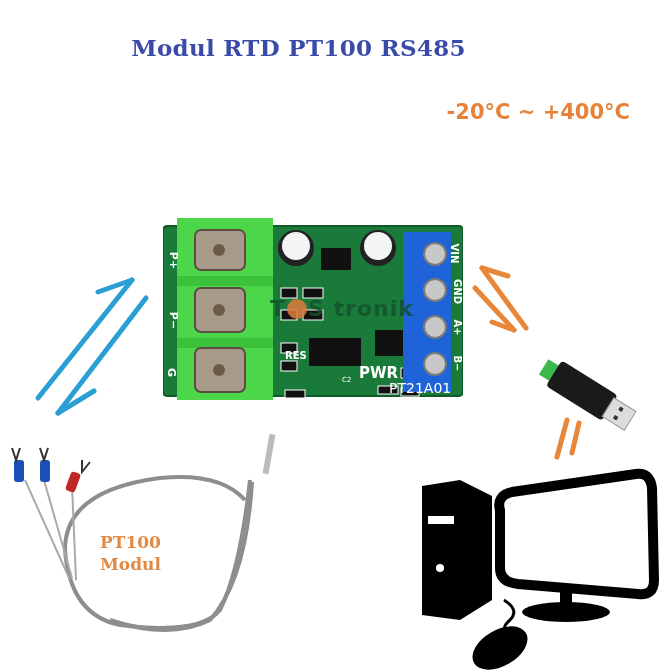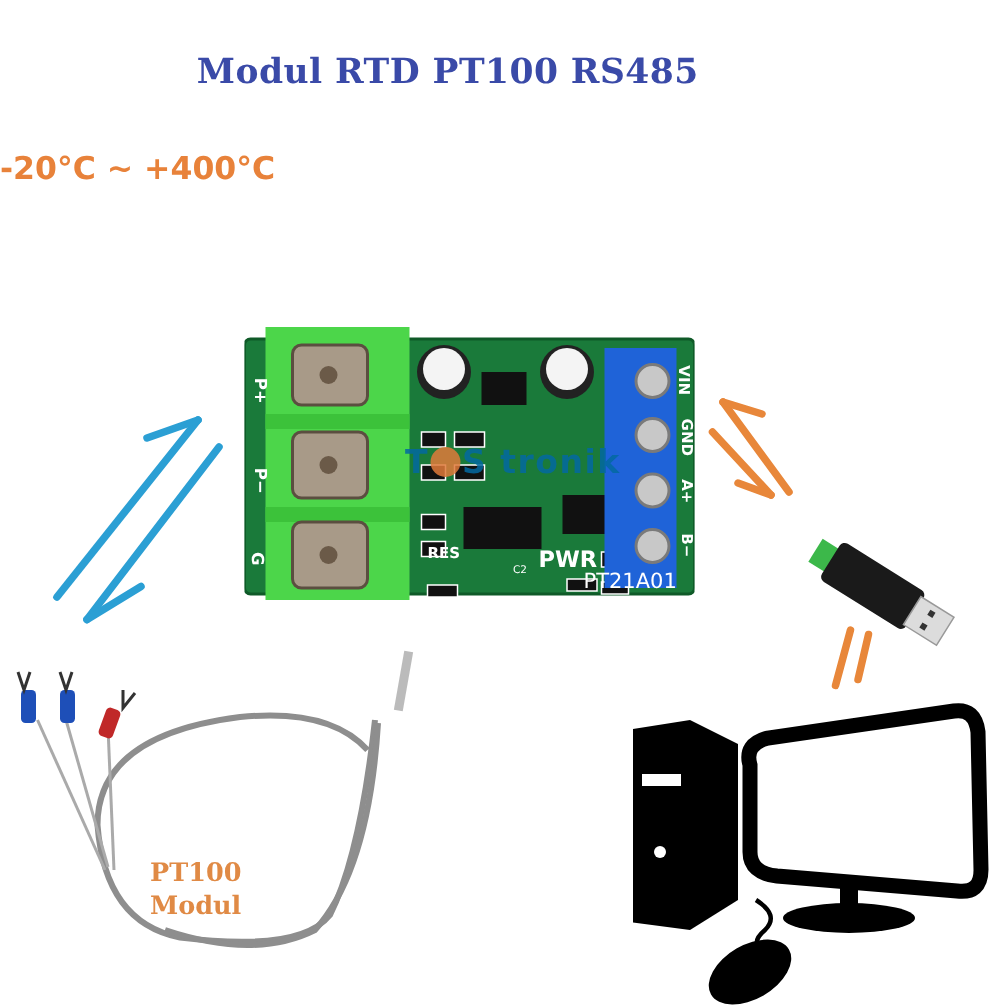--- a/index.html
+++ b/index.html
@@ -1,23 +1,23 @@
 <!DOCTYPE html>
 <html><head>
   <meta charset="utf-8">
   <style>
     html, body { margin:0; padding:0; }
     body { width:670px; height:670px; background:#ffffff; position:relative; overflow:hidden; font-family:"DejaVu Sans", sans-serif; }
     .abs { position:absolute; }
     .title { left:0; width:597px; top:34px; text-align:center; font-family:"DejaVu Serif", serif; font-weight:bold; font-size:23px; color:#3a4aa8; letter-spacing:0.3px; }
-    .range { left:0; width:630px; top:100px; text-align:left; font-family:"DejaVu Sans", sans-serif; font-weight:bold; font-size:21px; color:#e8823a; }
-    .sensor-label { left:100px; top:531px; font-family:"DejaVu Serif", serif; font-weight:bold; font-size:17px; color:#e08a45; line-height:22px;margin-top:40px; }
+    .range { left:0; width:630px; top:100px; text-align:right; font-family:"DejaVu Sans", sans-serif; font-weight:bold; font-size:21px; color:#e8823a; }
+    .sensor-label { left:100px; top:531px; font-family:"DejaVu Serif", serif; font-weight:bold; font-size:17px; color:#e08a45; line-height:22px; }
     .board { left:163px; top:218px; width:300px; height:182px; }
     .silk { font-family:"DejaVu Sans", sans-serif; color:#ffffff; font-weight:bold; }
-    .watermark { left:270px; top:296px; font-family:"DejaVu Sans", sans-serif; font-weight:bold; font-size:22px; color:#0369a1; opacity:0.85; letter-spacing:1px; }
+    .watermark { left:270px; top:296px; font-family:"DejaVu Sans", sans-serif; font-weight:bold; font-size:22px; color:#14532d; opacity:0.85; letter-spacing:1px; }
     .watermark .o { display:inline-block; width:20px; height:20px; border-radius:50%; background:#e07a3a; vertical-align:-3px; margin:0 1px; }
     svg { position:absolute; }
   </style>
 </head>
 <body>
 
 <div class="abs title">Modul RTD PT100 RS485</div>
 <div class="abs range">-20°C  ~ +400°C</div>
 
 <svg style="left:0;top:260px" width="160" height="160" viewBox="0 0 160 160">
@@ -97,21 +97,21 @@
 
   <div class="abs silk" style="left:2px;top:36px;font-size:11px;transform:rotate(90deg)">P+</div>
   <div class="abs silk" style="left:2px;top:96px;font-size:11px;transform:rotate(90deg)">P−</div>
   <div class="abs silk" style="left:4px;top:148px;font-size:11px;transform:rotate(90deg)">G</div>
 
   <div class="abs silk" style="left:282px;top:30px;font-size:10px;transform:rotate(90deg)">VIN</div>
   <div class="abs silk" style="left:282px;top:68px;font-size:10px;transform:rotate(90deg)">GND</div>
   <div class="abs silk" style="left:286px;top:104px;font-size:10px;transform:rotate(90deg)">A+</div>
   <div class="abs silk" style="left:286px;top:140px;font-size:10px;transform:rotate(90deg)">B−</div>
 
-  <div class="abs silk" style="left:122px;top:146px;font-size:10px">RES</div>
+  <div class="abs silk" style="left:122px;top:132px;font-size:10px">RES</div>
   <div class="abs silk" style="left:179px;top:158px;font-size:7px;font-weight:normal">C2</div>
   <div class="abs silk" style="left:196px;top:146px;font-size:15px">PWR</div>
   <div class="abs silk" style="left:226px;top:162px;font-size:14px;font-weight:normal">PT21A01</div>
 </div>
 
 <div class="abs watermark">
   <span>T</span><span class="o"></span><span>S tronik</span>
 </div>
 
 <svg style="left:525px;top:340px" width="120" height="110" viewBox="0 0 120 110">

